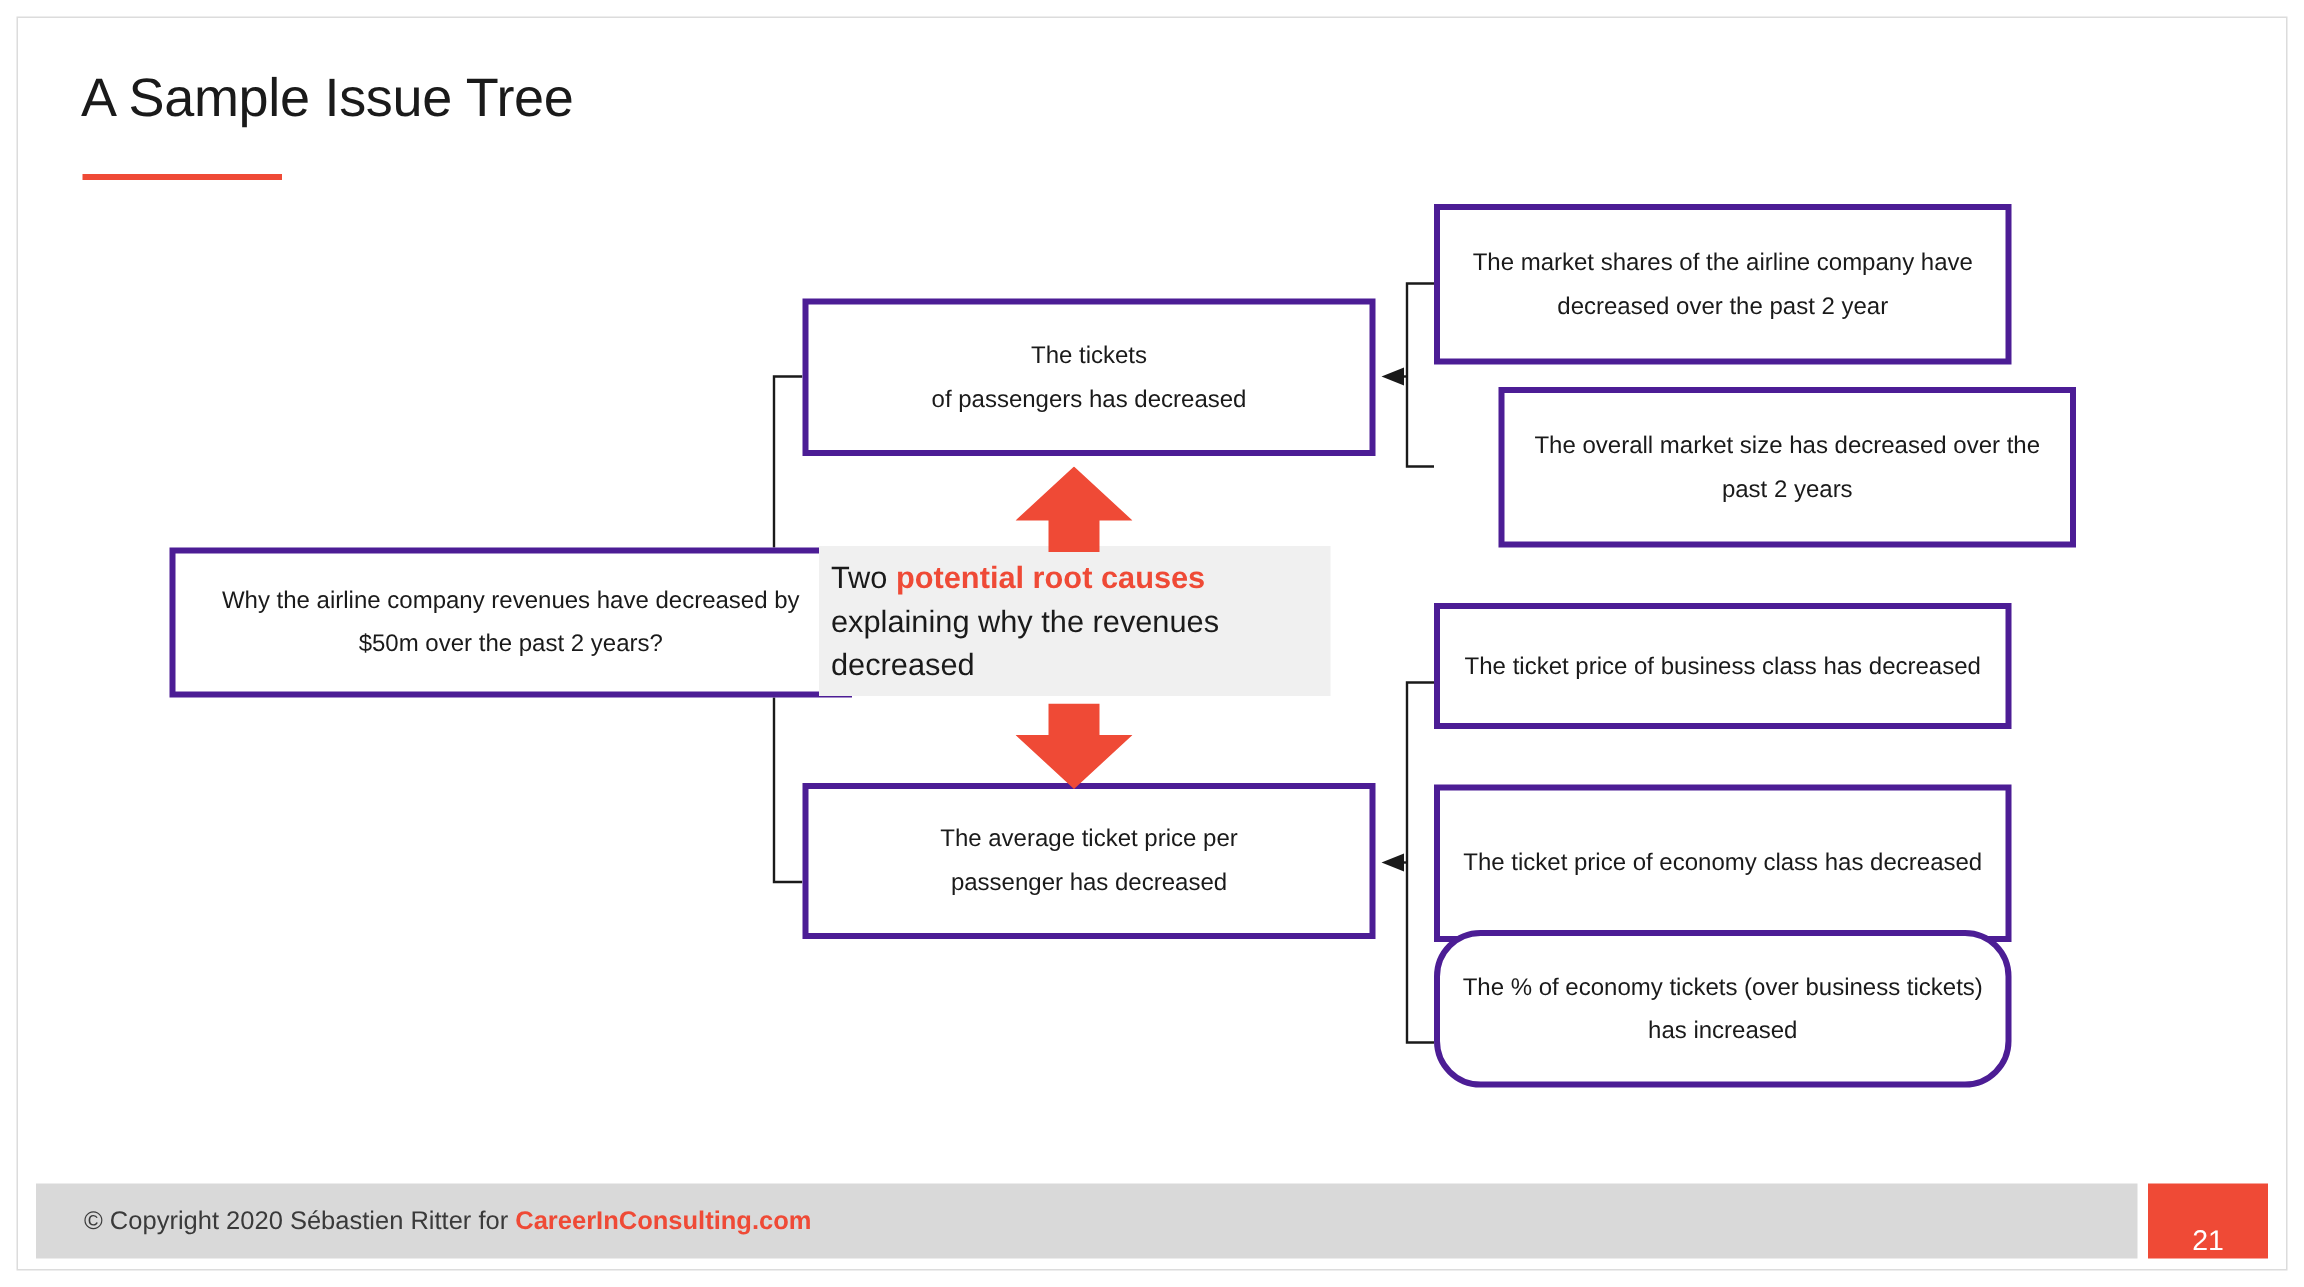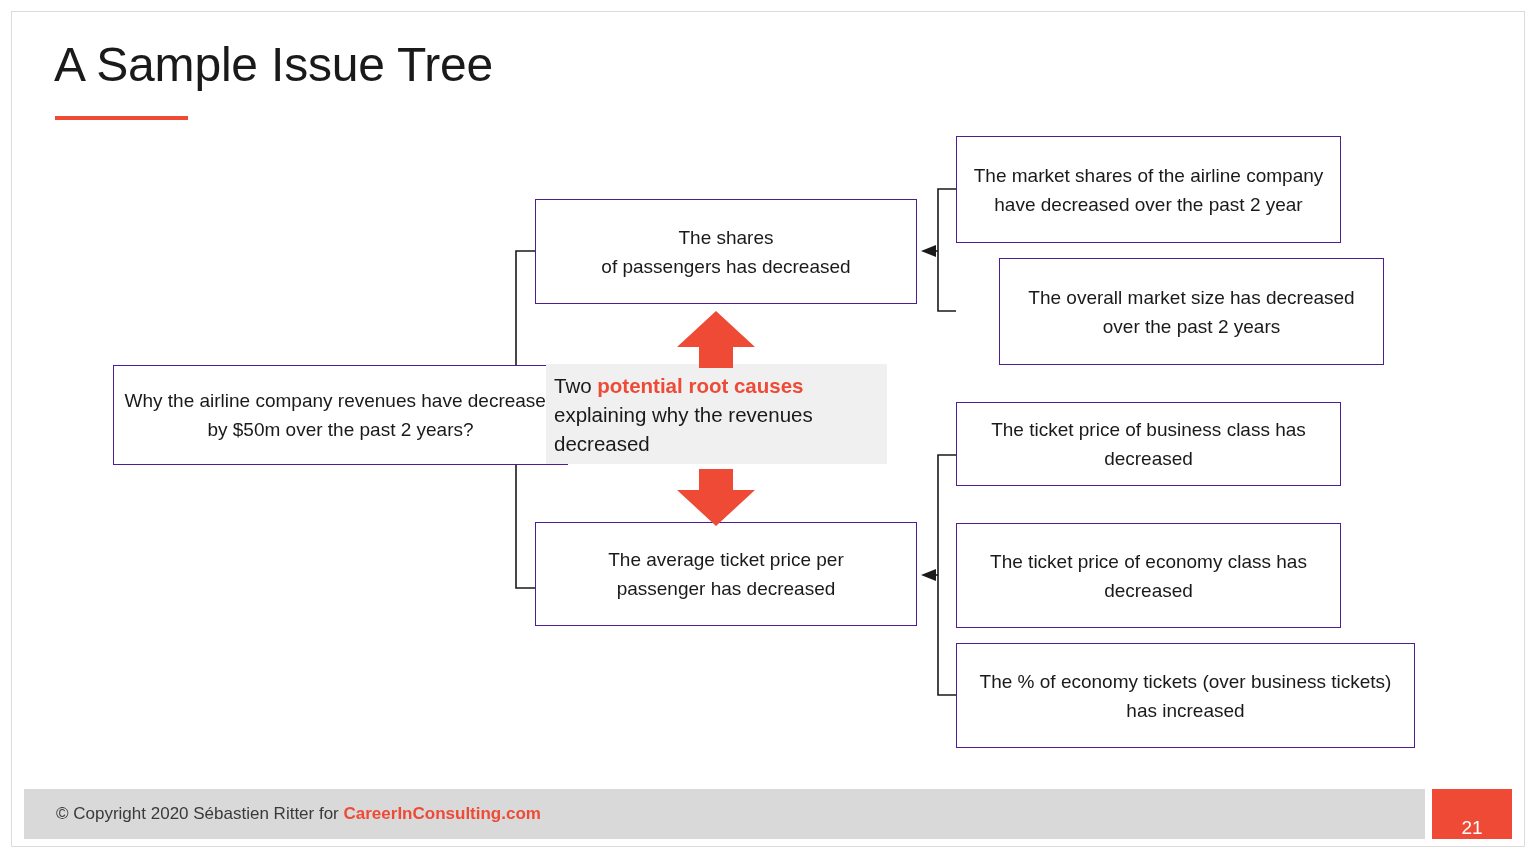--- a/index.html
+++ b/index.html
@@ -29,47 +29,47 @@
     border: 1px solid #dcdcdc;
     box-sizing: border-box;
     pointer-events: none;
   }
 
   
   #title {
     position: absolute;
     left: 54px;
     top: 34px;
-    font-size: 48px;
+    font-size: 36px;
     line-height: 62px;
     color: #1a1a1a;
     letter-spacing: -0.2px;
     white-space: nowrap;
   }
   #title-rule {
     position: absolute;
     left: 55px;
     top: 116px;
     width: 133px;
     height: 4px;
     background: #ef4a36;
   }
 
   
   .node {
     position: absolute;
     box-sizing: border-box;
-    border: 1px solid #4c1d95;
+    border: 4px solid #4c1d95;
     background: #ffffff;
     color: #1a1a1a;
     display: flex;
     align-items: center;
     justify-content: center;
     text-align: center;
-    font-size: 19px;
+    font-size: 16px;
     line-height: 29px;
     padding: 4px 10px;
   }
   .node .txt { display: block; width: 100%; }
 
   
   #node-root {
     left: 113px;  top: 365px;  width: 455px;  height: 100px;
   }
   #node-passengers {
@@ -84,21 +84,21 @@
   #node-marketsize {
     left: 956px;  top: 258px;  width: 385px;  height: 107px; margin-left: 43px;
   }
   #node-business {
     left: 956px;  top: 402px;  width: 385px;  height: 84px;
   }
   #node-economy {
     left: 956px;  top: 523px;  width: 385px;  height: 105px;
   }
   #node-percent {
-    left: 956px;  top: 643px;  width: 459px;  height: 105px;
+    left: 956px;  top: 620px;  width: 385px;  height: 105px; border-radius: 31px;
   }
 
   
   #callout {
     position: absolute;
     left: 546px;
     top: 364px;
     width: 341px;
     height: 100px;
     background: #f0f0f0;
@@ -199,21 +199,21 @@
       <polygon points="921,575 936,569 936,581"></polygon>
     </g>
   </svg>
 
   <div class="node" id="node-root">
     <span class="txt">Why the airline company revenues have decreased by $50m over the past 2 years?</span>
   </div>
 
   <div class="node" id="node-passengers">
     <span class="txt">
-      <span>The shares</span><br>
+      <span>The tickets</span><br>
       <span>of passengers has decreased</span>
     </span>
   </div>
 
   <div class="node" id="node-ticketprice">
     <span class="txt">
       <span>The average ticket price per</span><br>
       <span>passenger has decreased</span>
     </span>
   </div>

